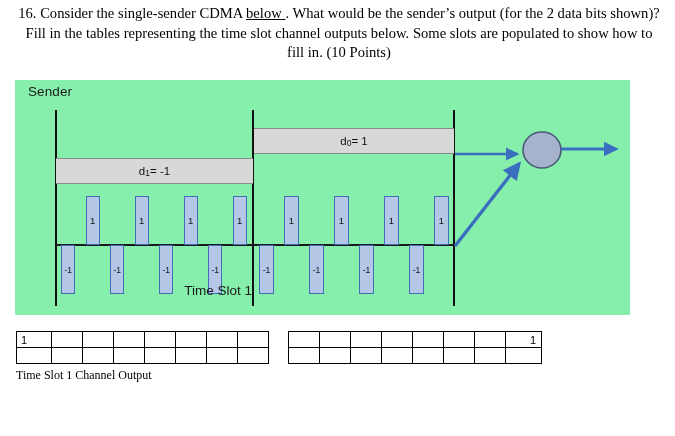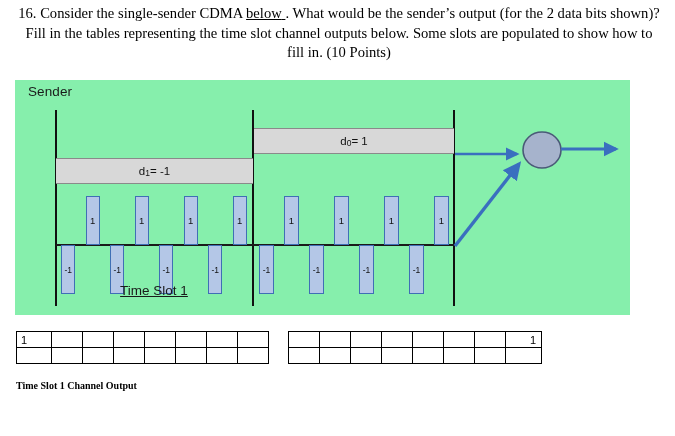--- a/index.html
+++ b/index.html
@@ -108,22 +108,21 @@
   }
   .chip.pos { top: 8px;  height: 49px; font-size: 9.5px; }
   .chip.neg { top: 57px; height: 49px; font-size: 8.5px; }
 
   
   .slot-caption {
     position: absolute;
     font-family: "Liberation Sans", sans-serif;
     font-size: 13.5px;
     color: #1a1a1a;
-    text-align: center;
-    text-decoration: underline;
+    text-align: right;
   }
   #caption-slot1 { left: 41px;  top: 203px; width: 196px; }
   #caption-slot0 { left: 239px; top: 203px; width: 199px; }
 
   
   #flow-svg {
     position: absolute;
     left: 0;
     top: 0;
     width: 615px;
@@ -153,26 +152,25 @@
   }
   table.answer-table td.filled {
     text-align: left;
     padding-left: 4px;
   }
   table.answer-table td.filled-right {
     text-align: right;
     padding-right: 5px;
   }
   .table-caption {
-    margin-top: 16px;
+    margin-top: 4px;
     font-family: "Liberation Serif", serif;
-    font-size: 10px;
+    font-size: 12px;
     color: #000000;
     white-space: nowrap;
-    font-weight: bold;
   }
   #caption-table-slot0 { padding-left: 20px; }
 </style>
 </head>
 <body>
 
 <div id="question-text">
   <span>16.</span>
   <span>Consider the single-sender CDMA </span><span class="u">below</span><span class="u">&nbsp;</span><span>. What would be the sender’s output (for the 2 data</span>
   <span>bits shown)?  Fill in the tables representing the time slot channel outputs below.  Some slots are</span>

